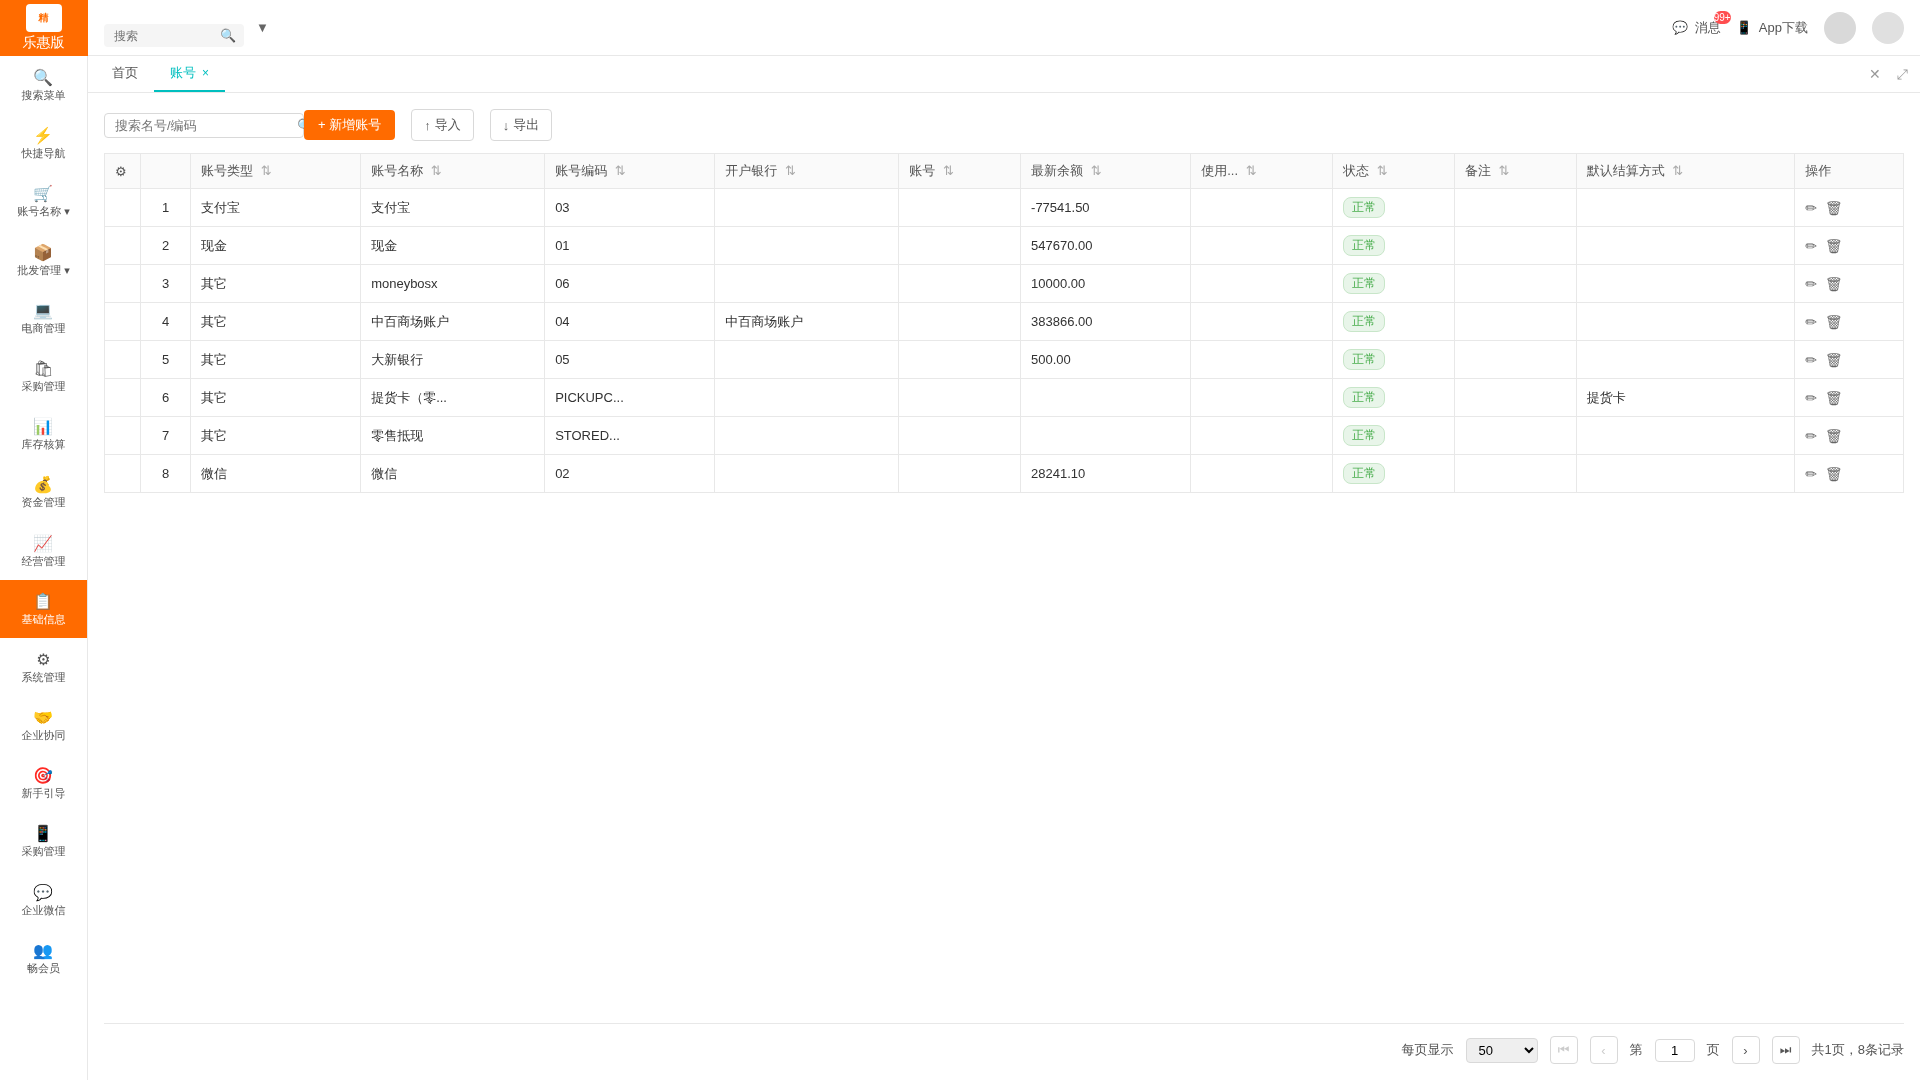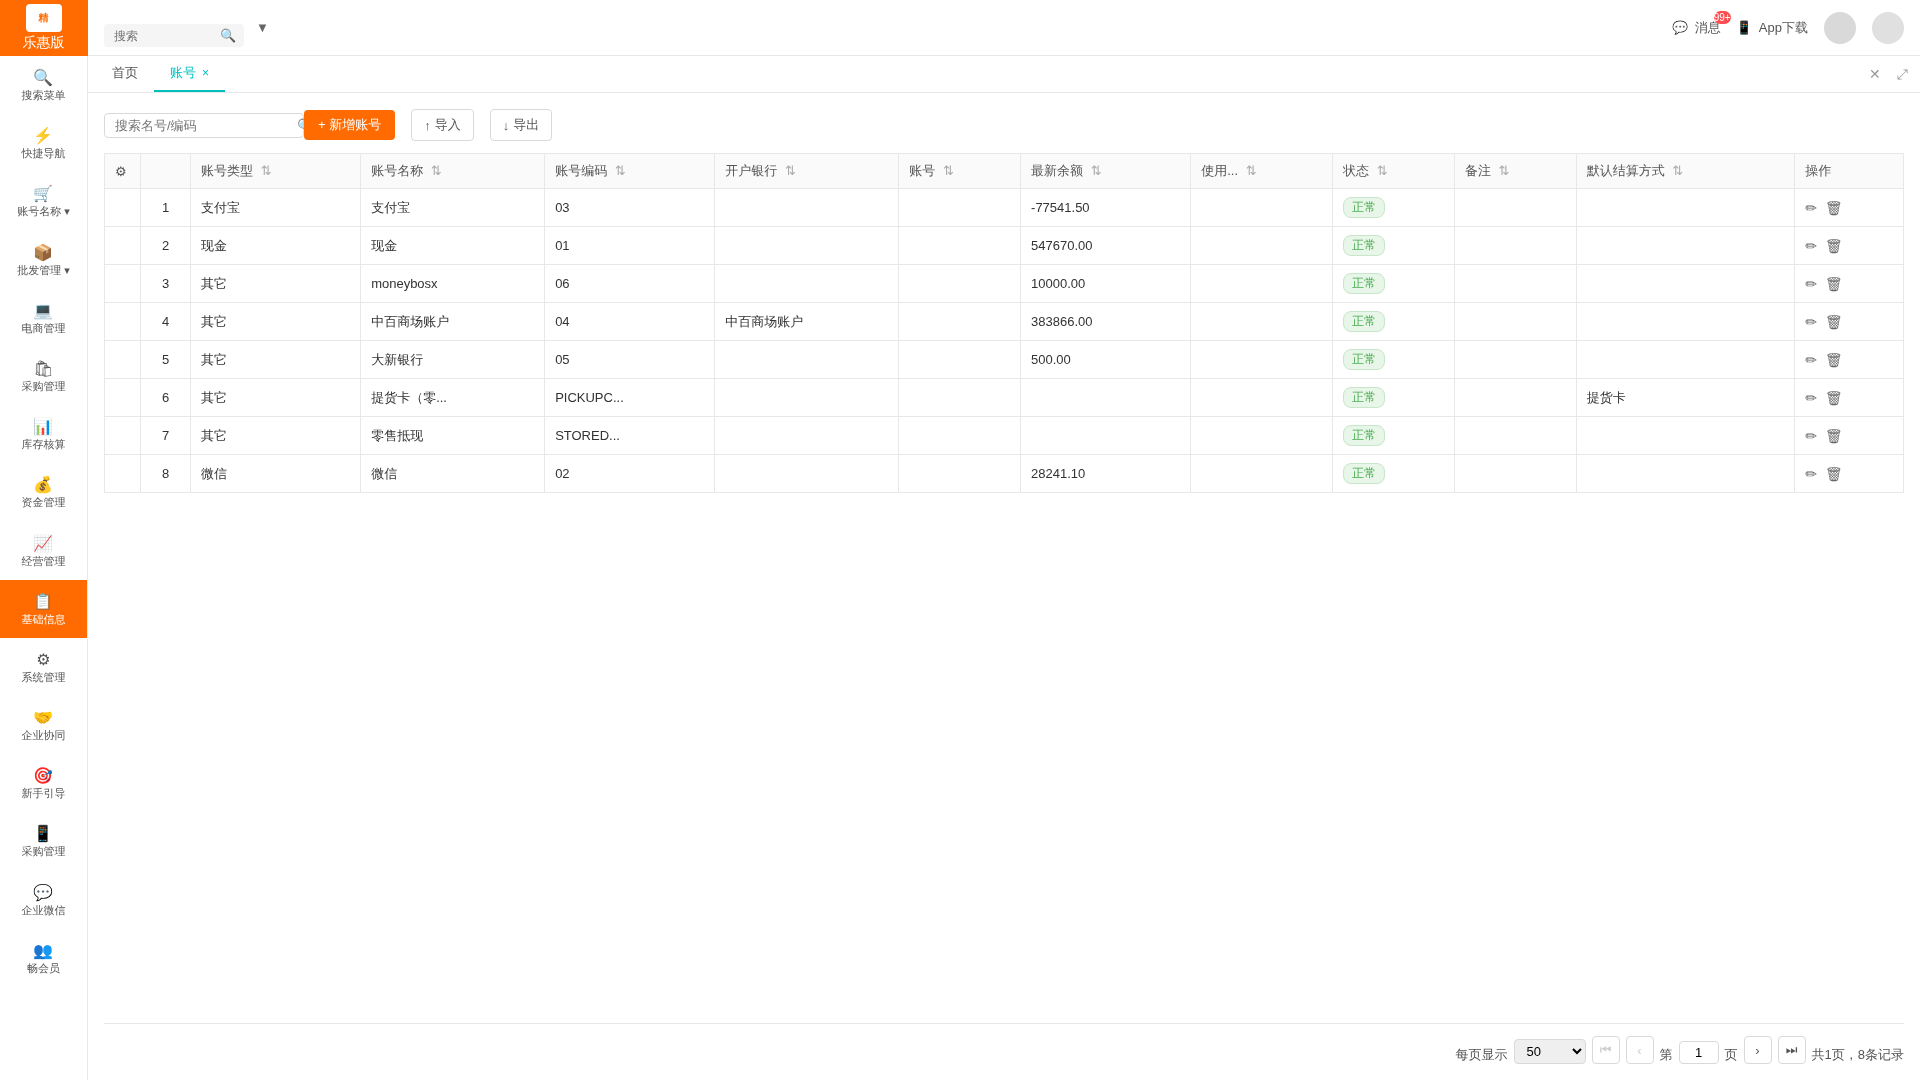--- a/index.html
+++ b/index.html
@@ -269,23 +269,23 @@
       font-size: 12px;
     }
     .action-icons { display: flex; gap: 8px; align-items: center; }
     .action-icon { color: #666; cursor: pointer; font-size: 14px; }
     .th-settings { width: 36px; text-align: center; }
     .col-num { width: 50px; text-align: center; }
 
     
     .pagination {
       display: flex;
-      align-items: flex-end;
+      align-items: center;
       justify-content: flex-end;
-      gap: 6px;
+      gap: 12px;
       padding: 12px 0 0 0;
       margin-top: auto;
       border-top: 1px solid #e8e8e8;
     }
     .pagination-label { color: #555; font-size: 13px; }
     .page-size-select {
       border: 1px solid #d9d9d9;
       border-radius: 4px;
       padding: 3px 20px 3px 8px;
       font-size: 13px;

